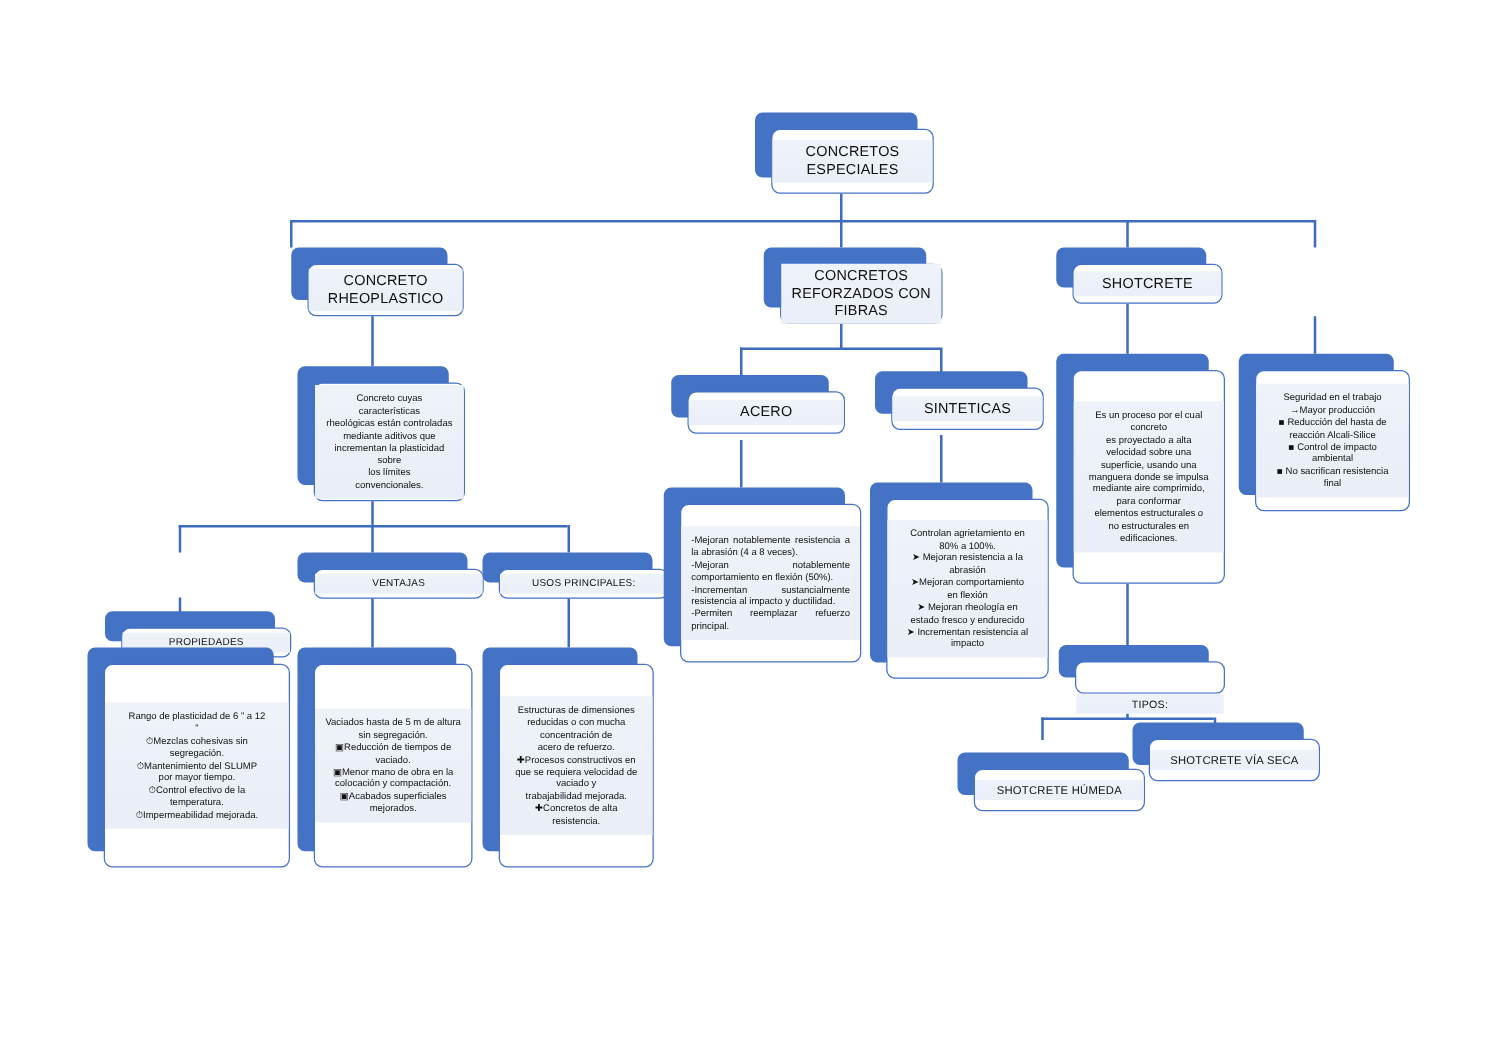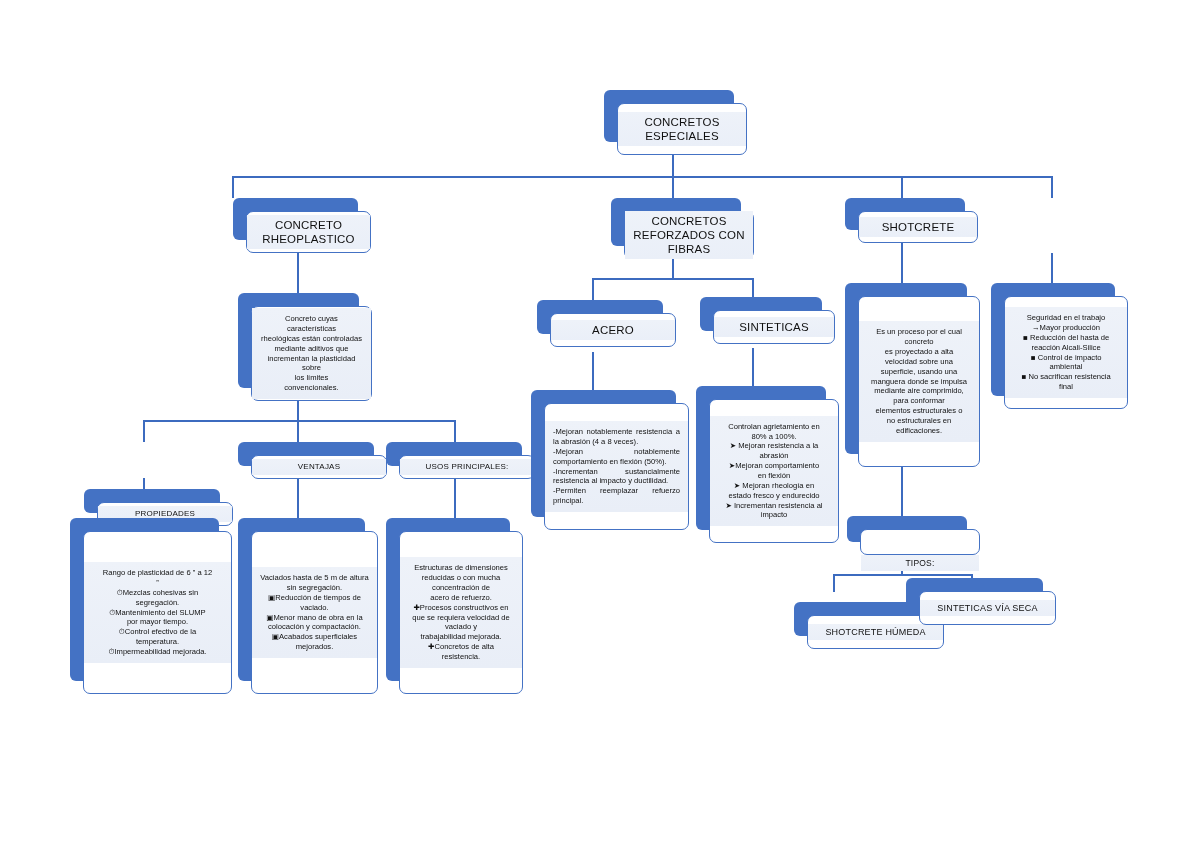--- a/index.html
+++ b/index.html
@@ -335,27 +335,27 @@
     </div>
   </div>
 
   <div class="node title-node small-title" style="left:847px; top:516px; width:108px; height:26px;">
     <div class="shadow"></div>
     <div class="card">
       <div class="inner" style="font-size:8.5px;margin-top:42px;">TIPOS:</div>
     </div>
   </div>
 
-  <div class="node title-node small-title" style="left:766px; top:602px; width:125px; height:34px;margin-left:28px;">
+  <div class="node title-node small-title" style="left:766px; top:602px; width:125px; height:34px;">
     <div class="shadow"></div>
     <div class="card">
       <div class="inner" style="font-size:9px;">SHOTCRETE HÚMEDA</div>
     </div>
   </div>
 
   <div class="node title-node small-title" style="left:906px; top:578px; width:125px; height:34px;">
     <div class="shadow"></div>
     <div class="card">
-      <div class="inner" style="font-size:9px;">SINTETICAS VÍA SECA</div>
+      <div class="inner" style="font-size:9px;">SHOTCRETE VÍA SECA</div>
     </div>
   </div>
 
 </div>
 
 </body></html>

